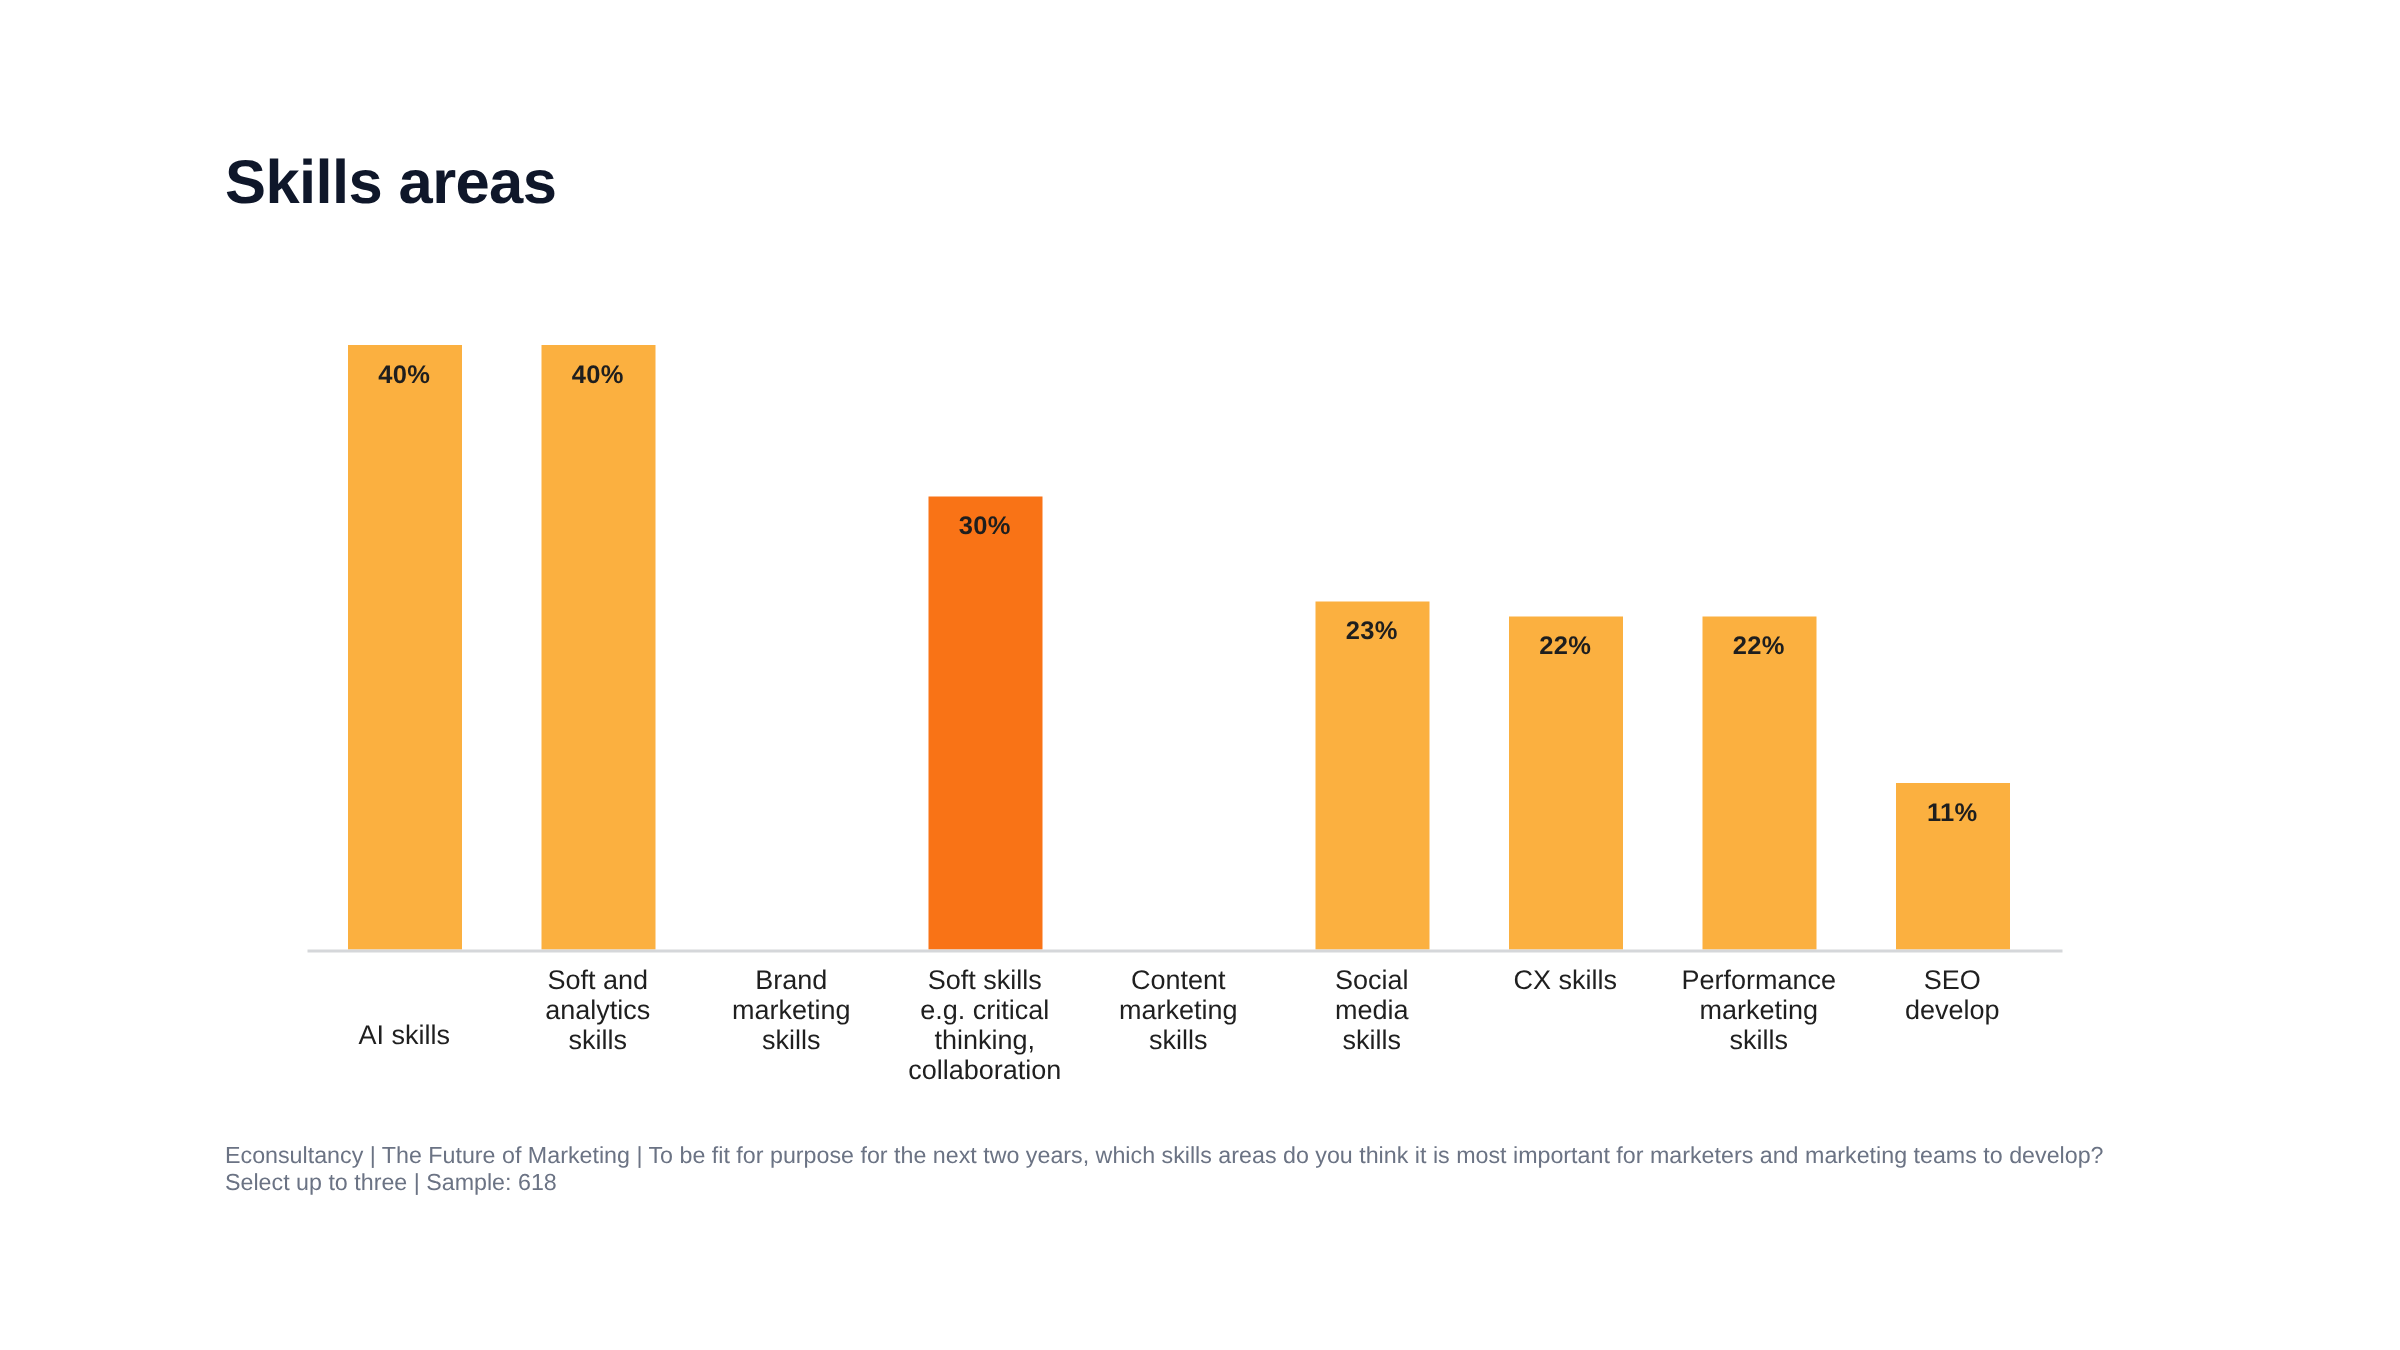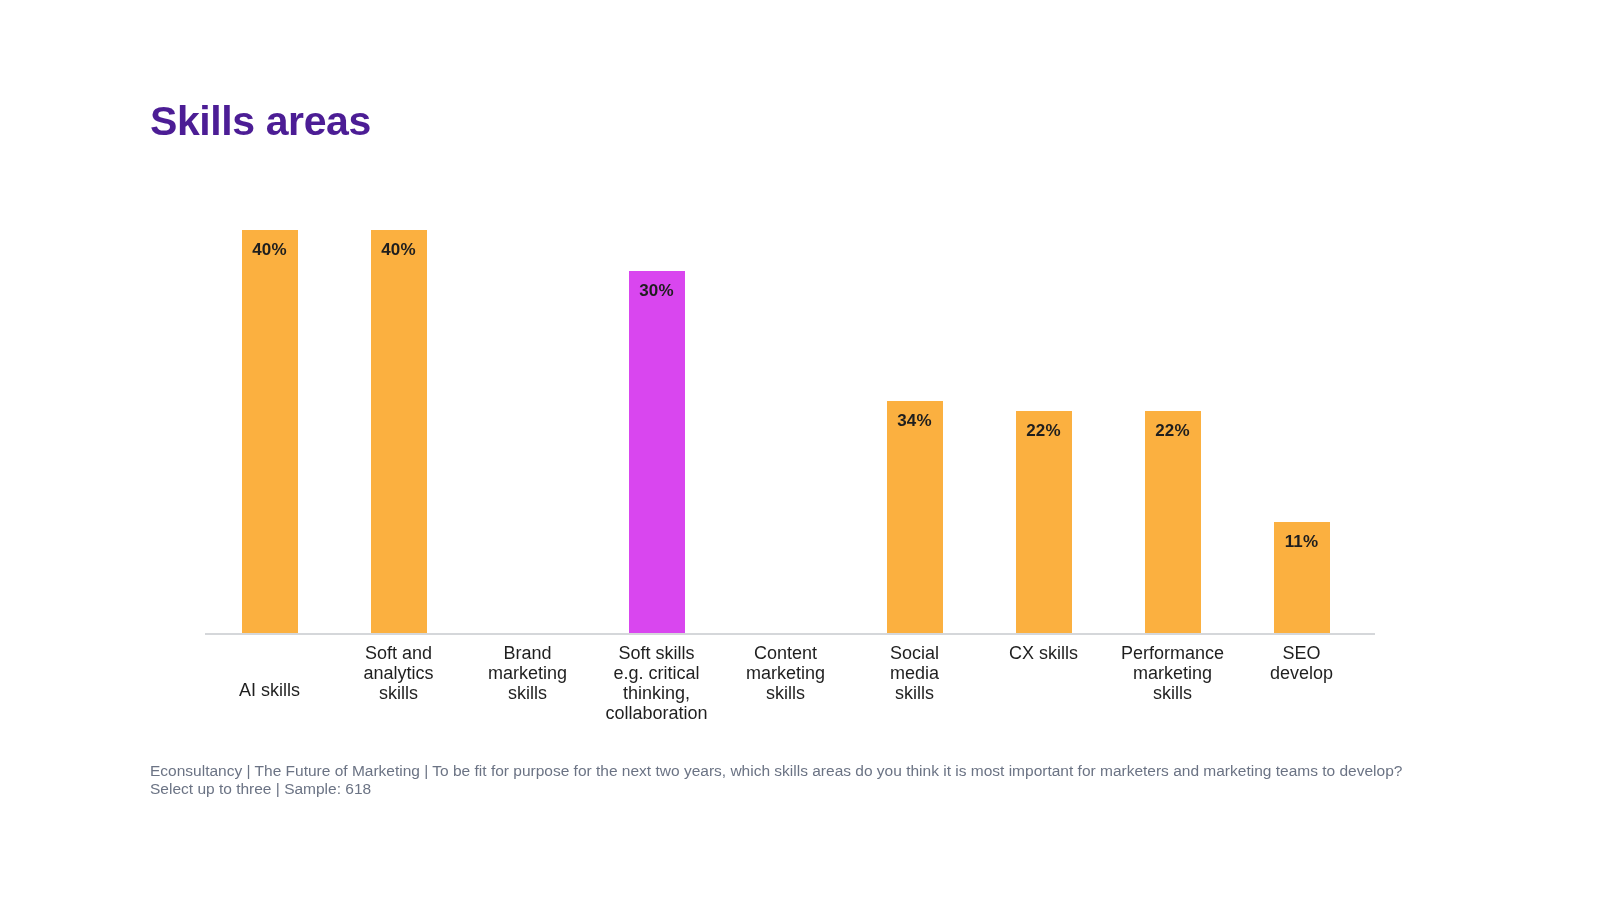--- a/index.html
+++ b/index.html
@@ -24,21 +24,21 @@
     box-sizing: border-box;
   }
 
   
   .chart-title {
     position: absolute;
     left: 150px;
     top: 98px;
     font-size: 41px;
     font-weight: bold;
-    color: #4c1d95;
+    color: #0f172a;
     letter-spacing: -0.4px;
     line-height: 1.15;
     white-space: nowrap;
   }
 
   
   .plot-area {
     position: absolute;
     left: 205px;
     top: 190px;
@@ -70,20 +70,21 @@
     height: 443px;
   }
 
   .bar {
     position: absolute;
     bottom: 0;
     left: 50%;
     transform: translateX(-50%);
     width: 56px;
     background: #fbb040;
+    padding-left: 20px;
   }
 
   .bar-value {
     position: absolute;
     top: 10px;
     left: 0;
     width: 100%;
     text-align: center;
     font-size: 17px;
     font-weight: bold;
@@ -135,27 +136,27 @@
           <div class="bar" style="height: 403px; background: rgb(251, 176, 64);">
             <div class="bar-value" style="color: rgb(30, 30, 30);">40%</div>
           </div>
         </div>
         <div class="bar-group" style="left: 129px;">
           <div class="bar" style="height: 403px; background: rgb(251, 176, 64);">
             <div class="bar-value" style="color: rgb(30, 30, 30);">40%</div>
           </div>
         </div>
         <div class="bar-group" style="left: 387px;">
-          <div class="bar" style="height: 362px; background: #d946ef;">
+          <div class="bar" style="height: 302px; background: #f97316;">
             <div class="bar-value" style="color: rgb(30, 30, 30);">30%</div>
           </div>
         </div>
         <div class="bar-group" style="left: 645px;">
           <div class="bar" style="height: 232px; background: rgb(251, 176, 64);">
-            <div class="bar-value" style="color: rgb(30, 30, 30);">34%</div>
+            <div class="bar-value" style="color: rgb(30, 30, 30);">23%</div>
           </div>
         </div>
         <div class="bar-group" style="left: 774px;">
           <div class="bar" style="height: 222px; background: rgb(251, 176, 64);">
             <div class="bar-value" style="color: rgb(30, 30, 30);">22%</div>
           </div>
         </div>
         <div class="bar-group" style="left: 903px;">
           <div class="bar" style="height: 222px; background: rgb(251, 176, 64);">
             <div class="bar-value" style="color: rgb(30, 30, 30);">22%</div>

